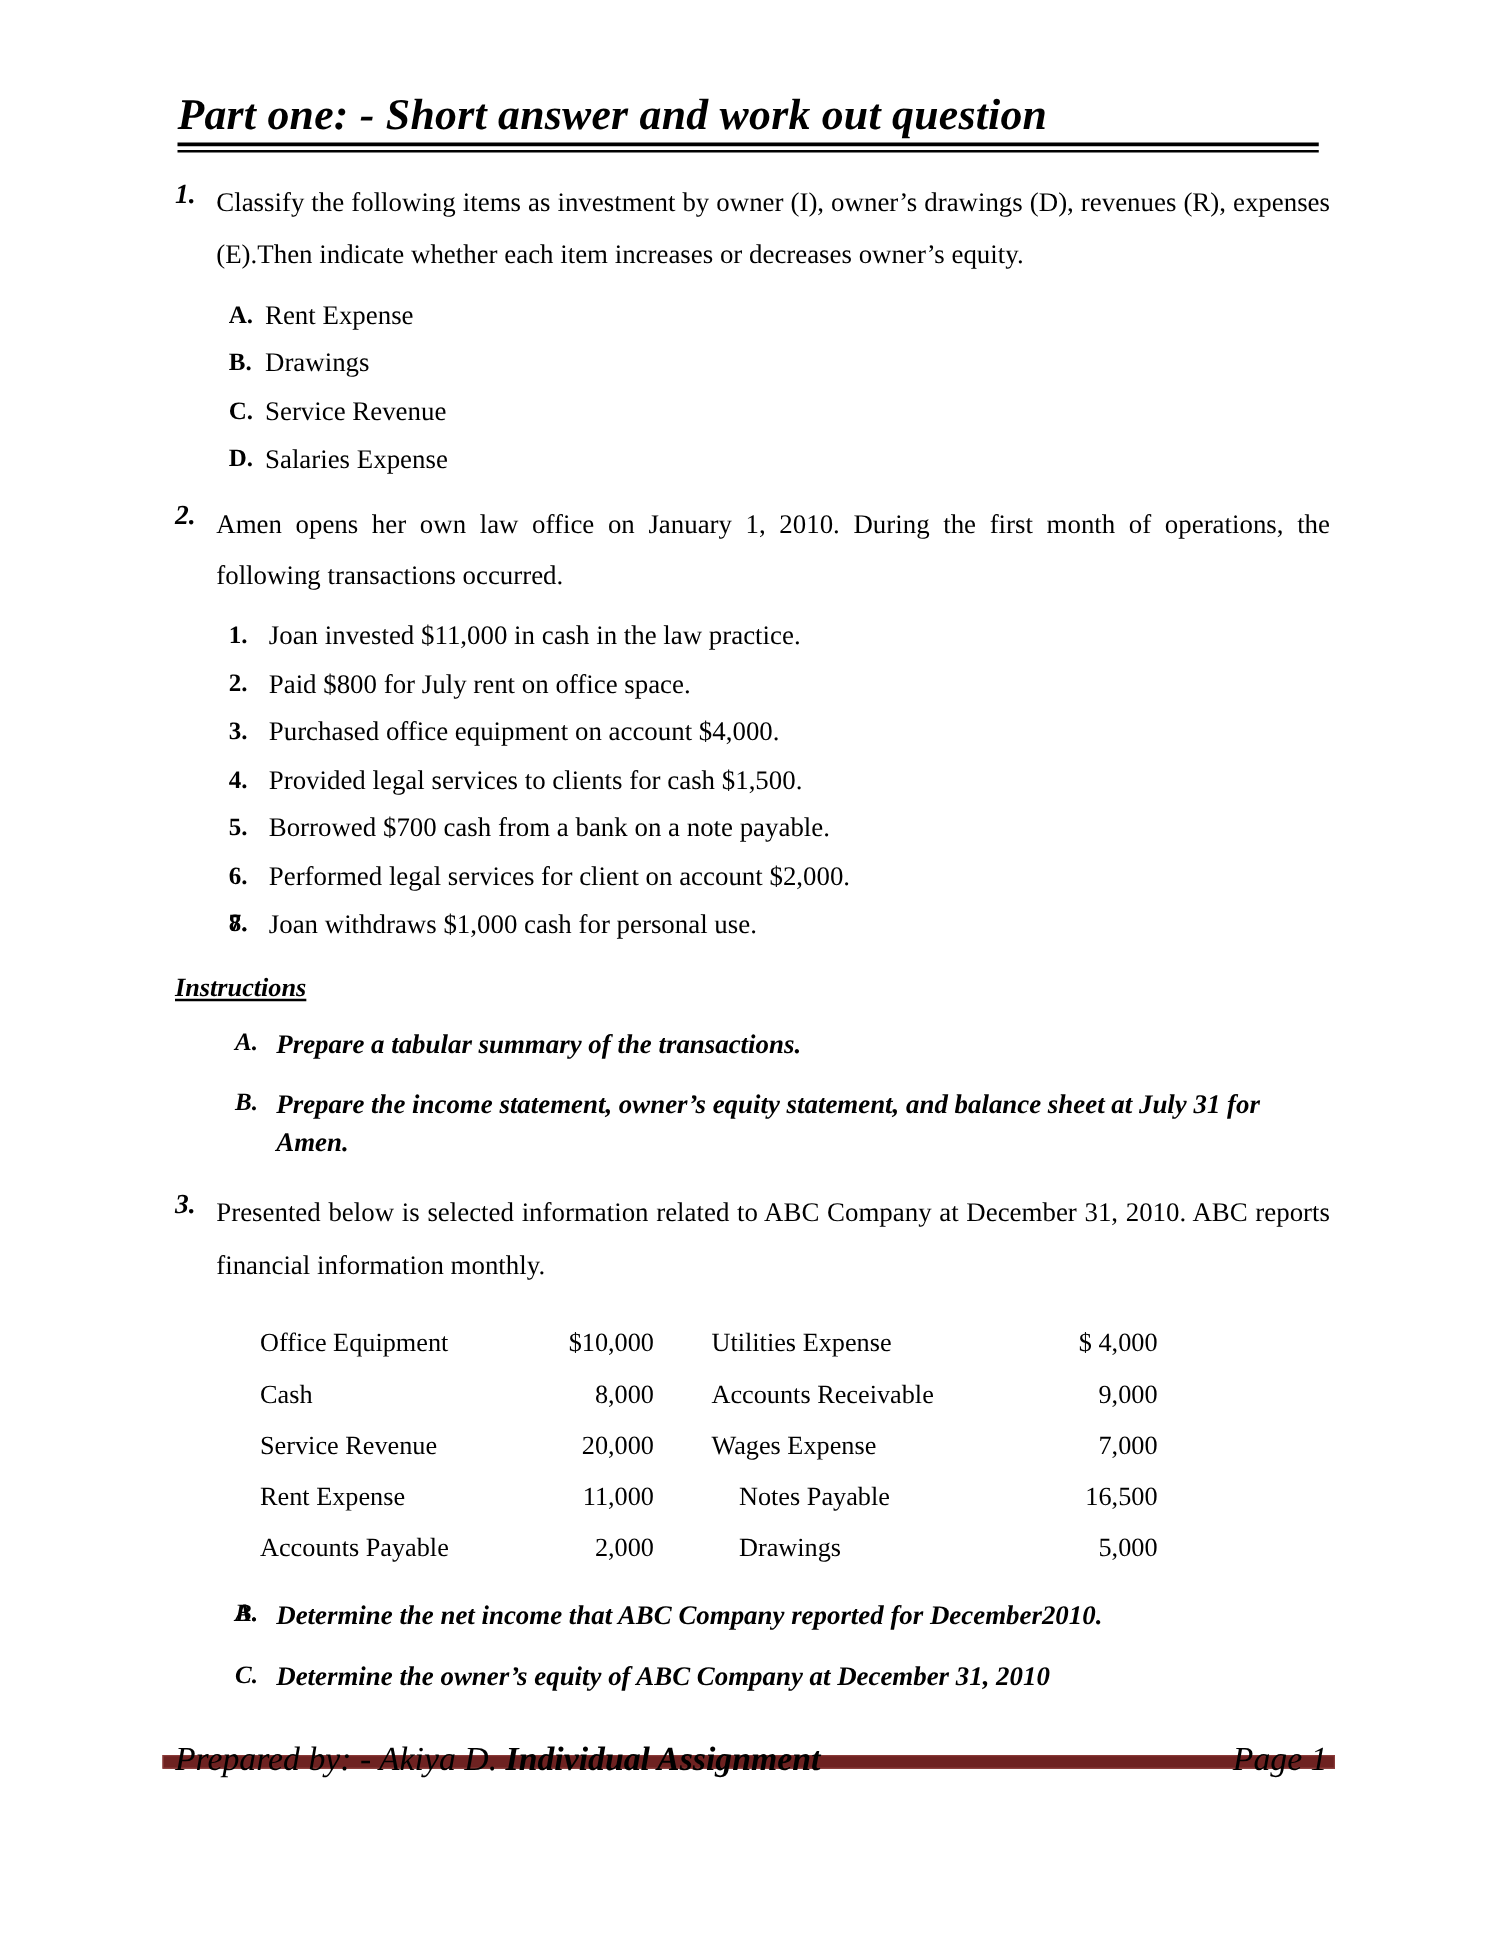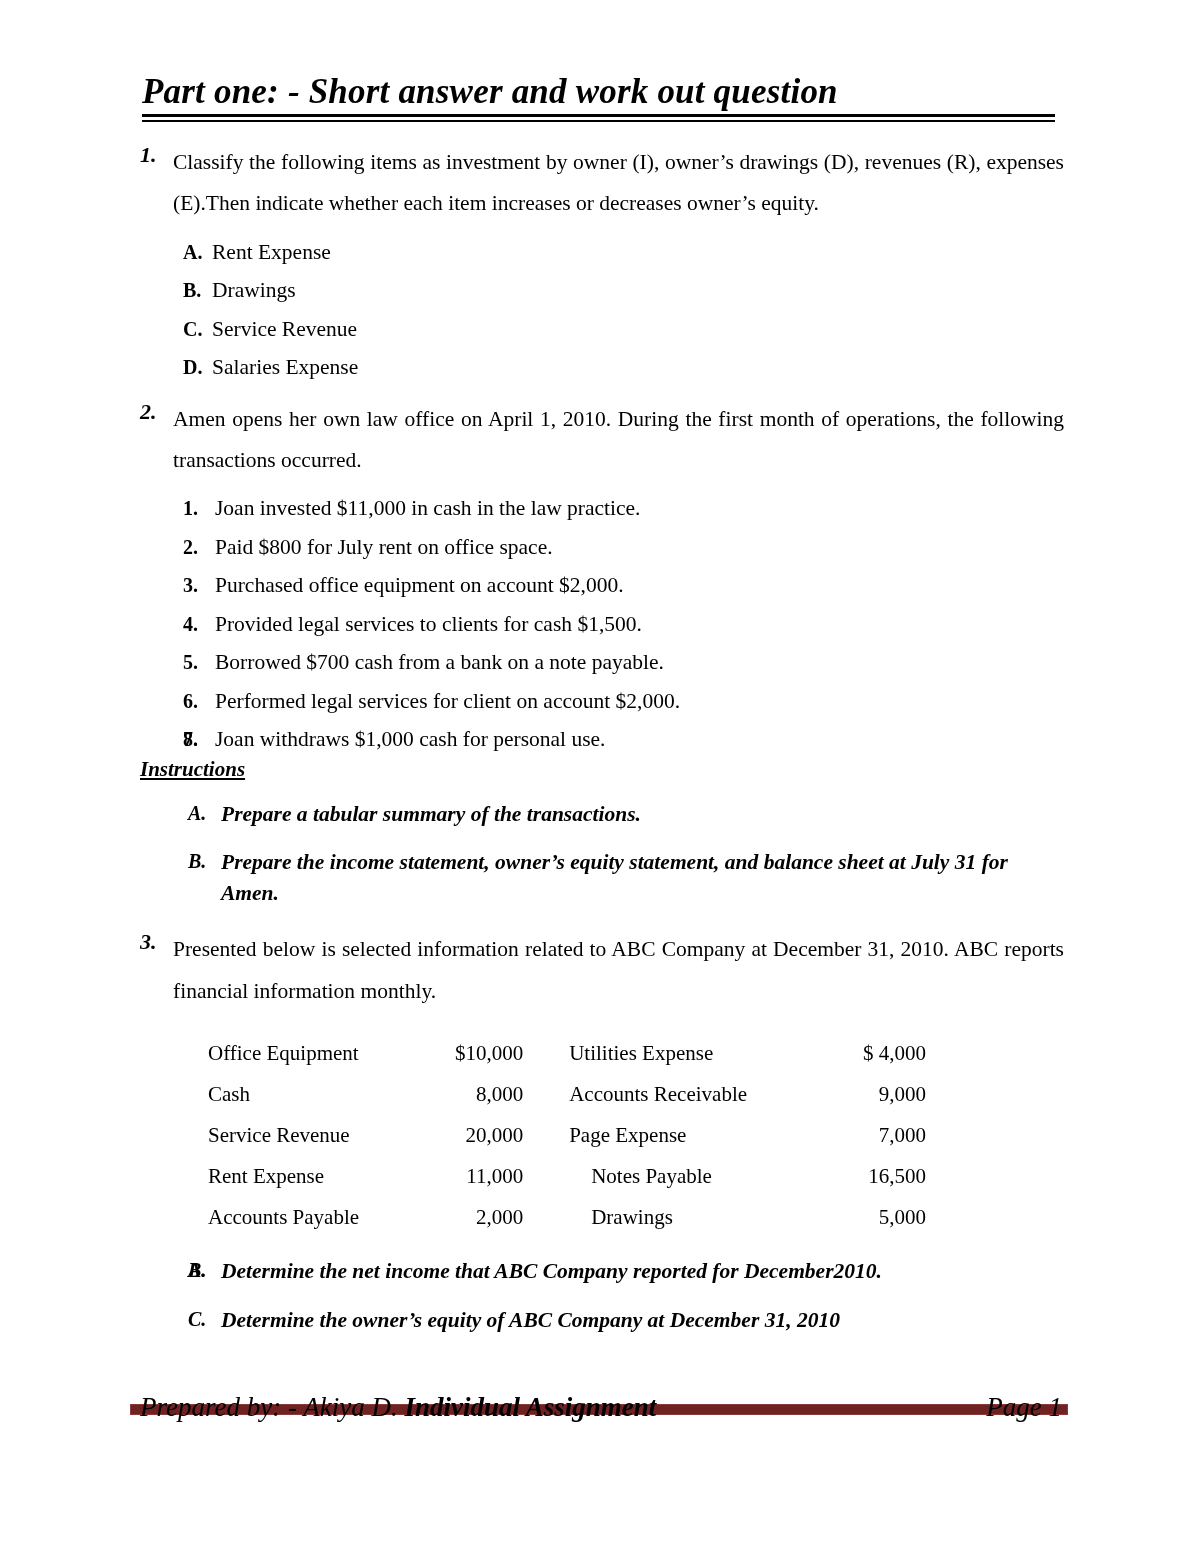--- a/index.html
+++ b/index.html
@@ -101,21 +101,21 @@
 
   .sublist.numbers li { padding-left: 32px; }
 
   
   .instructions-head {
     font-size: 21px;
     font-weight: bold;
     font-style: italic;
     text-decoration: underline;
     text-underline-offset: 2px;
-    margin-top: 6px;
+    margin-top: 27px;
     display: inline-block;
   }
   .sublist.bolditalic li {
     font-weight: bold;
     font-style: italic;
     line-height: 1.45;
     font-size: 21.5px;
   }
   .sublist.bolditalic li .marker {
     font-weight: bold;
@@ -201,34 +201,34 @@
         <span>Service Revenue</span>
       </li>
       <li>
         <span class="marker">D.</span>
         <span>Salaries Expense</span>
       </li>
     </ul>
 
     <div class="q-item">
       <span class="q-num">2.</span>
-      <div class="q-text">Amen opens her own law office on April 1, 2010. During the first month of operations, the following transactions occurred.</div>
+      <div class="q-text">Amen opens her own law office on January 1, 2010. During the first month of operations, the following transactions occurred.</div>
     </div>
     <ul class="sublist numbers">
       <li>
         <span class="marker">1.</span>
         <span>Joan invested $11,000 in cash in the law practice.</span>
       </li>
       <li>
         <span class="marker">2.</span>
         <span>Paid $800 for July rent on office space.</span>
       </li>
       <li>
         <span class="marker">3.</span>
-        <span>Purchased office equipment on account $2,000.</span>
+        <span>Purchased office equipment on account $4,000.</span>
       </li>
       <li>
         <span class="marker">4.</span>
         <span>Provided legal services to clients for cash $1,500.</span>
       </li>
       <li>
         <span class="marker">5.</span>
         <span>Borrowed $700 cash from a bank on a note payable.</span>
       </li>
       <li>
@@ -273,21 +273,21 @@
         </tr>
         <tr>
           <td class="label-a">Cash</td>
           <td class="value-a">8,000</td>
           <td class="label-b">Accounts Receivable</td>
           <td class="value-b">9,000</td>
         </tr>
         <tr>
           <td class="label-a">Service Revenue</td>
           <td class="value-a">20,000</td>
-          <td class="label-b">Page Expense</td>
+          <td class="label-b">Wages Expense</td>
           <td class="value-b">7,000</td>
         </tr>
         <tr>
           <td class="label-a">Rent Expense</td>
           <td class="value-a">11,000</td>
           <td class="label-b indent">Notes Payable</td>
           <td class="value-b">16,500</td>
         </tr>
         <tr>
           <td class="label-a">Accounts Payable</td>

